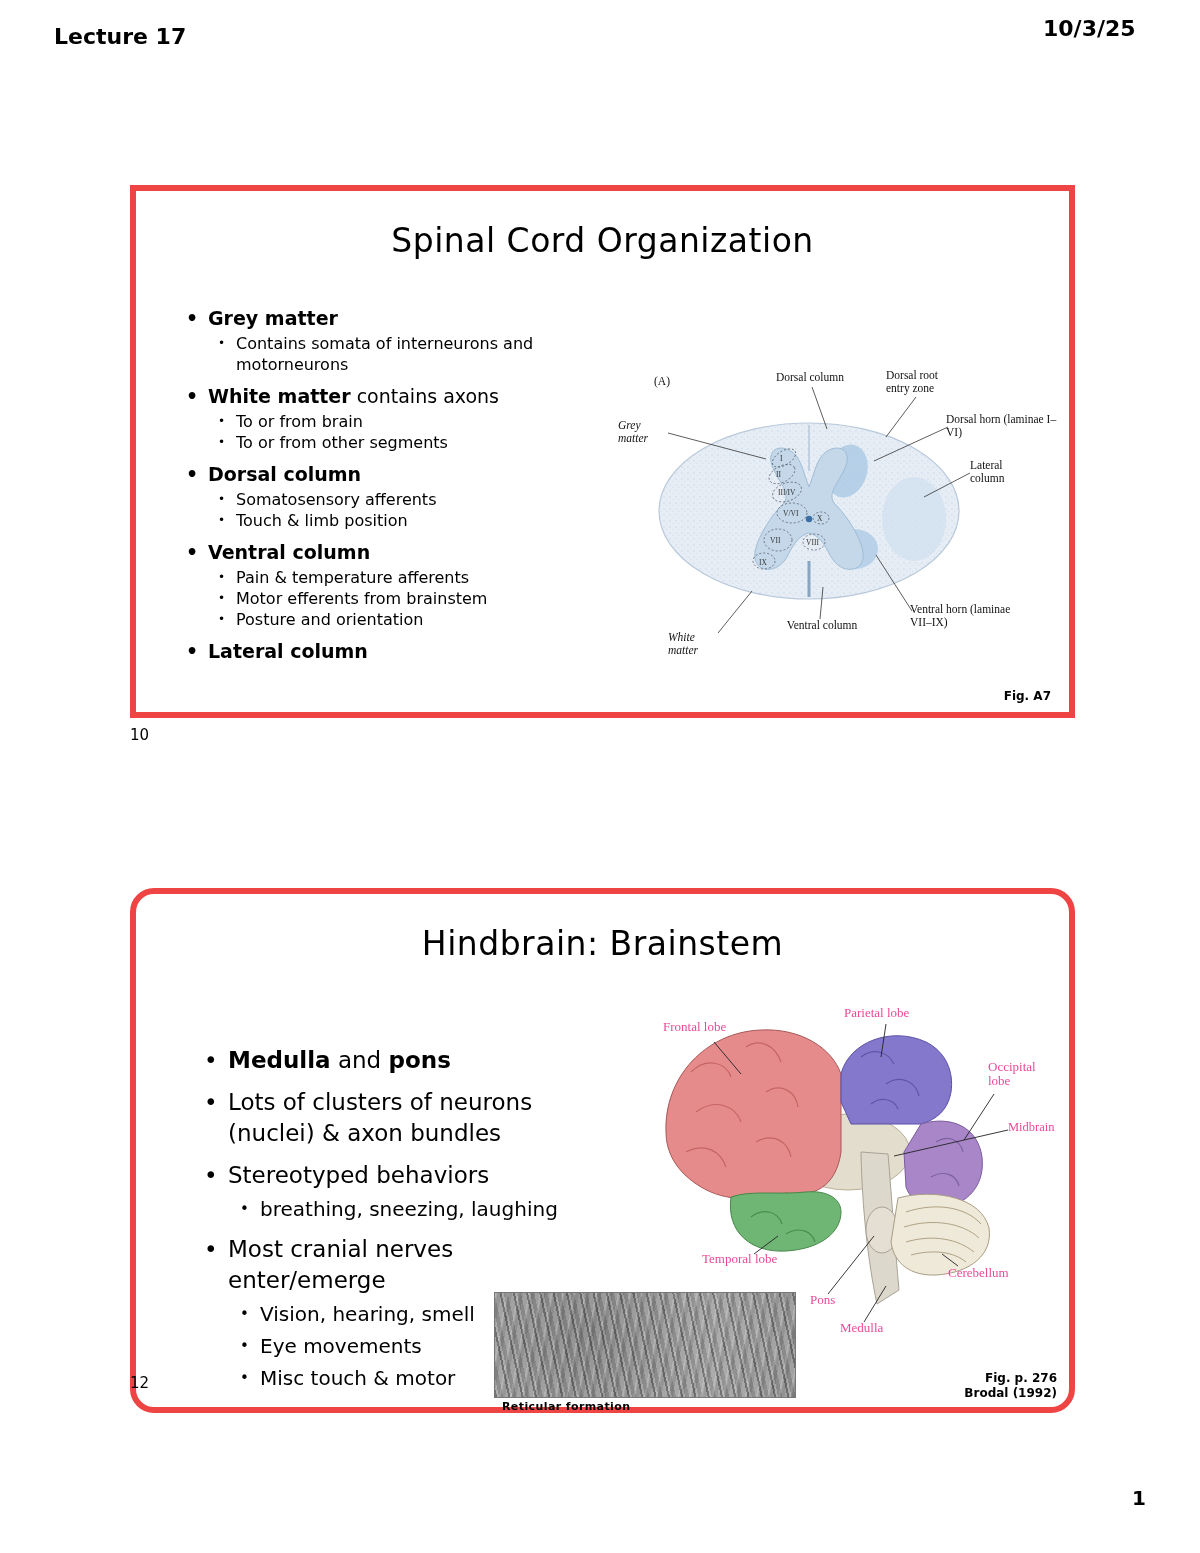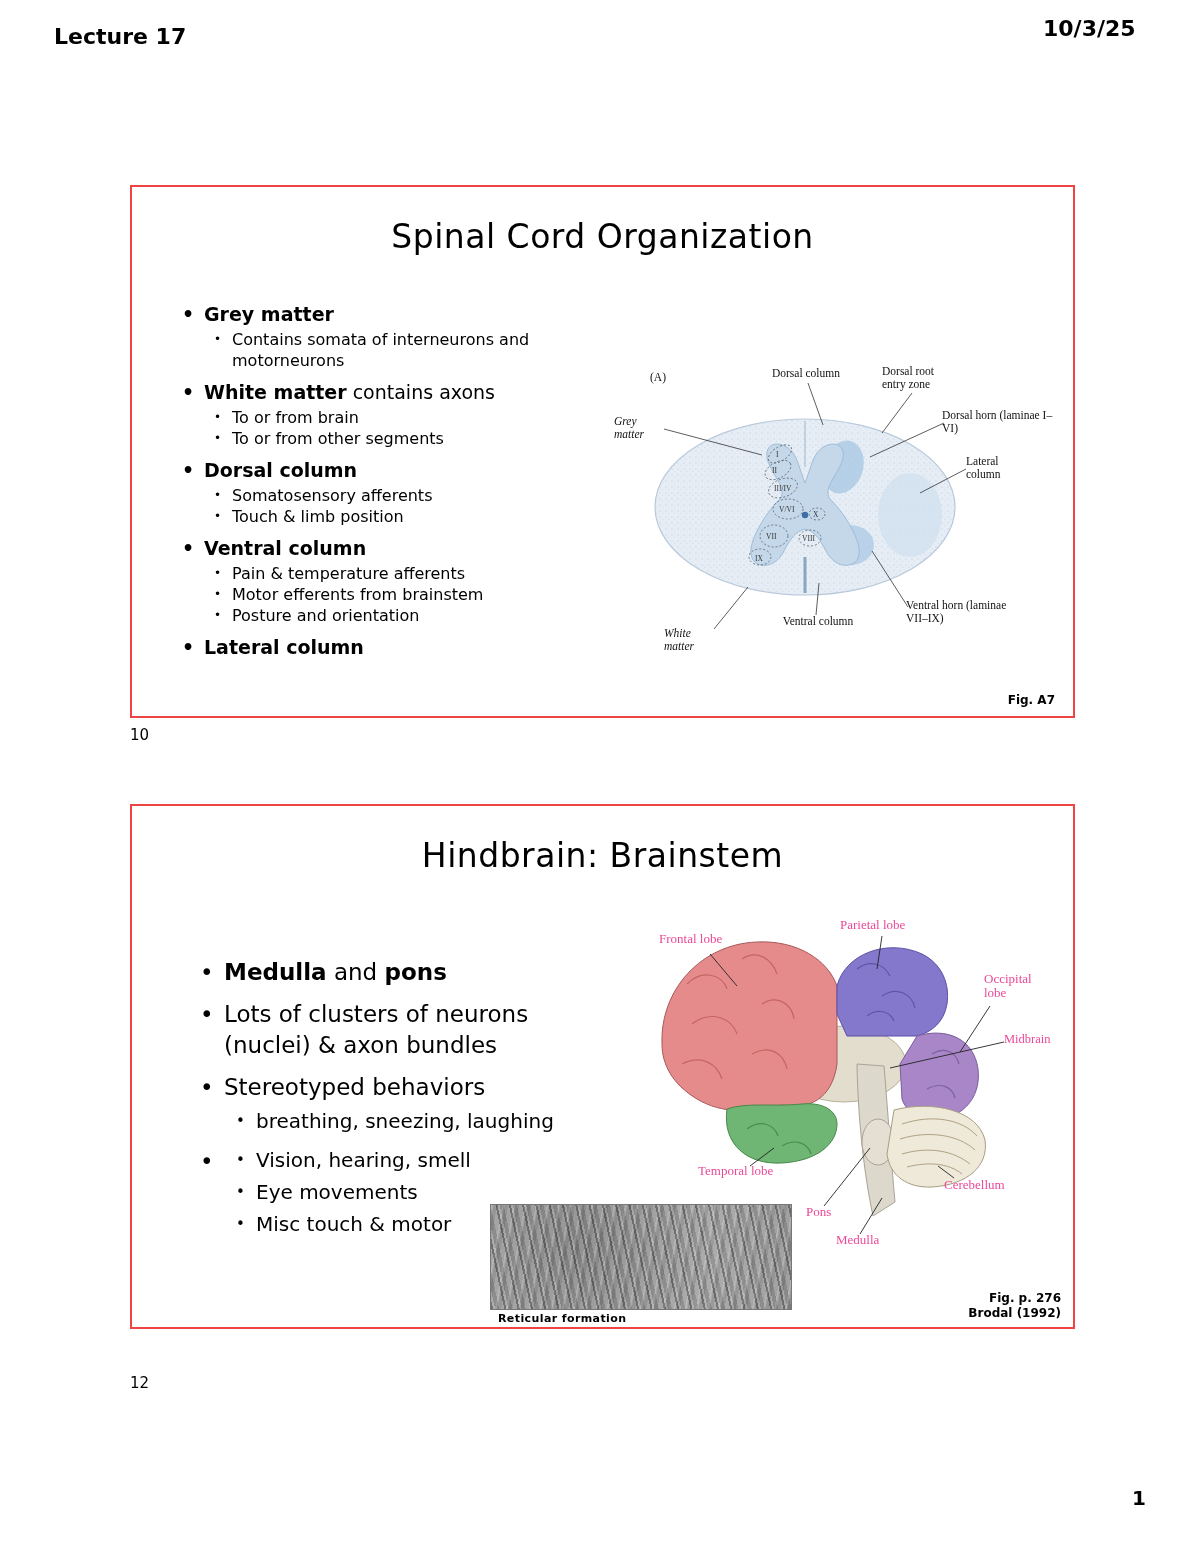--- a/index.html
+++ b/index.html
@@ -7,24 +7,24 @@
     width:1200px;height:1553px;background:#ffffff;position:relative;
     font-family:"DejaVu Sans",sans-serif;color:#000;overflow:hidden;
   }
   .abs{position:absolute;}
   .header-text{font-size:22px;font-weight:bold;}
   .hleft{left:54px;top:24px;}
   .hright{left:1043px;top:16px;}
   .page-num{left:1132px;top:1486px;font-size:20px;font-weight:bold;}
   .slide{
     position:absolute;left:130px;width:945px;background:#fff;
-    border:2px solid #ef4444;box-sizing:border-box;
+    border:6px solid #ef4444;box-sizing:border-box;
   }
   #slide1{top:185px;height:533px;}
-  #slide2{top:804px;height:525px;}
+  #slide2{top:888px;height:525px;border-radius:24px;}
   .slide-num{position:absolute;left:130px;font-size:15px;}
   #num1{top:726px;}
   #num2{top:1374px;}
   .slide-title{
     position:absolute;left:0;right:0;top:30px;text-align:center;
     font-size:33px;letter-spacing:.5px;font-weight:normal;margin:0;
   }
   
   .b1{list-style:none;margin:0;padding:0;position:absolute;left:46px;top:106px;width:440px;}
   .b1>li{position:relative;padding-left:26px;font-size:19px;font-weight:bold;line-height:25px;margin-top:9px;}
@@ -194,20 +194,21 @@
     <li>
       <span>Lots of clusters of neurons (nuclei) &amp; axon bundles</span>
     </li>
     <li>
       <span>Stereotyped behaviors</span>
       <ul>
         <li><span>breathing, sneezing, laughing</span></li>
       </ul>
     </li>
     <li>
+      <span>Most cranial nerves enter/emerge</span>
       <ul>
         <li><span>Vision, hearing, smell</span></li>
         <li><span>Eye movements</span></li>
         <li><span>Misc touch &amp; motor</span></li>
       </ul>
     </li>
   </ul>
 
   <div class="fig2">
     <svg width="435" height="348" viewBox="0 0 435 348">

